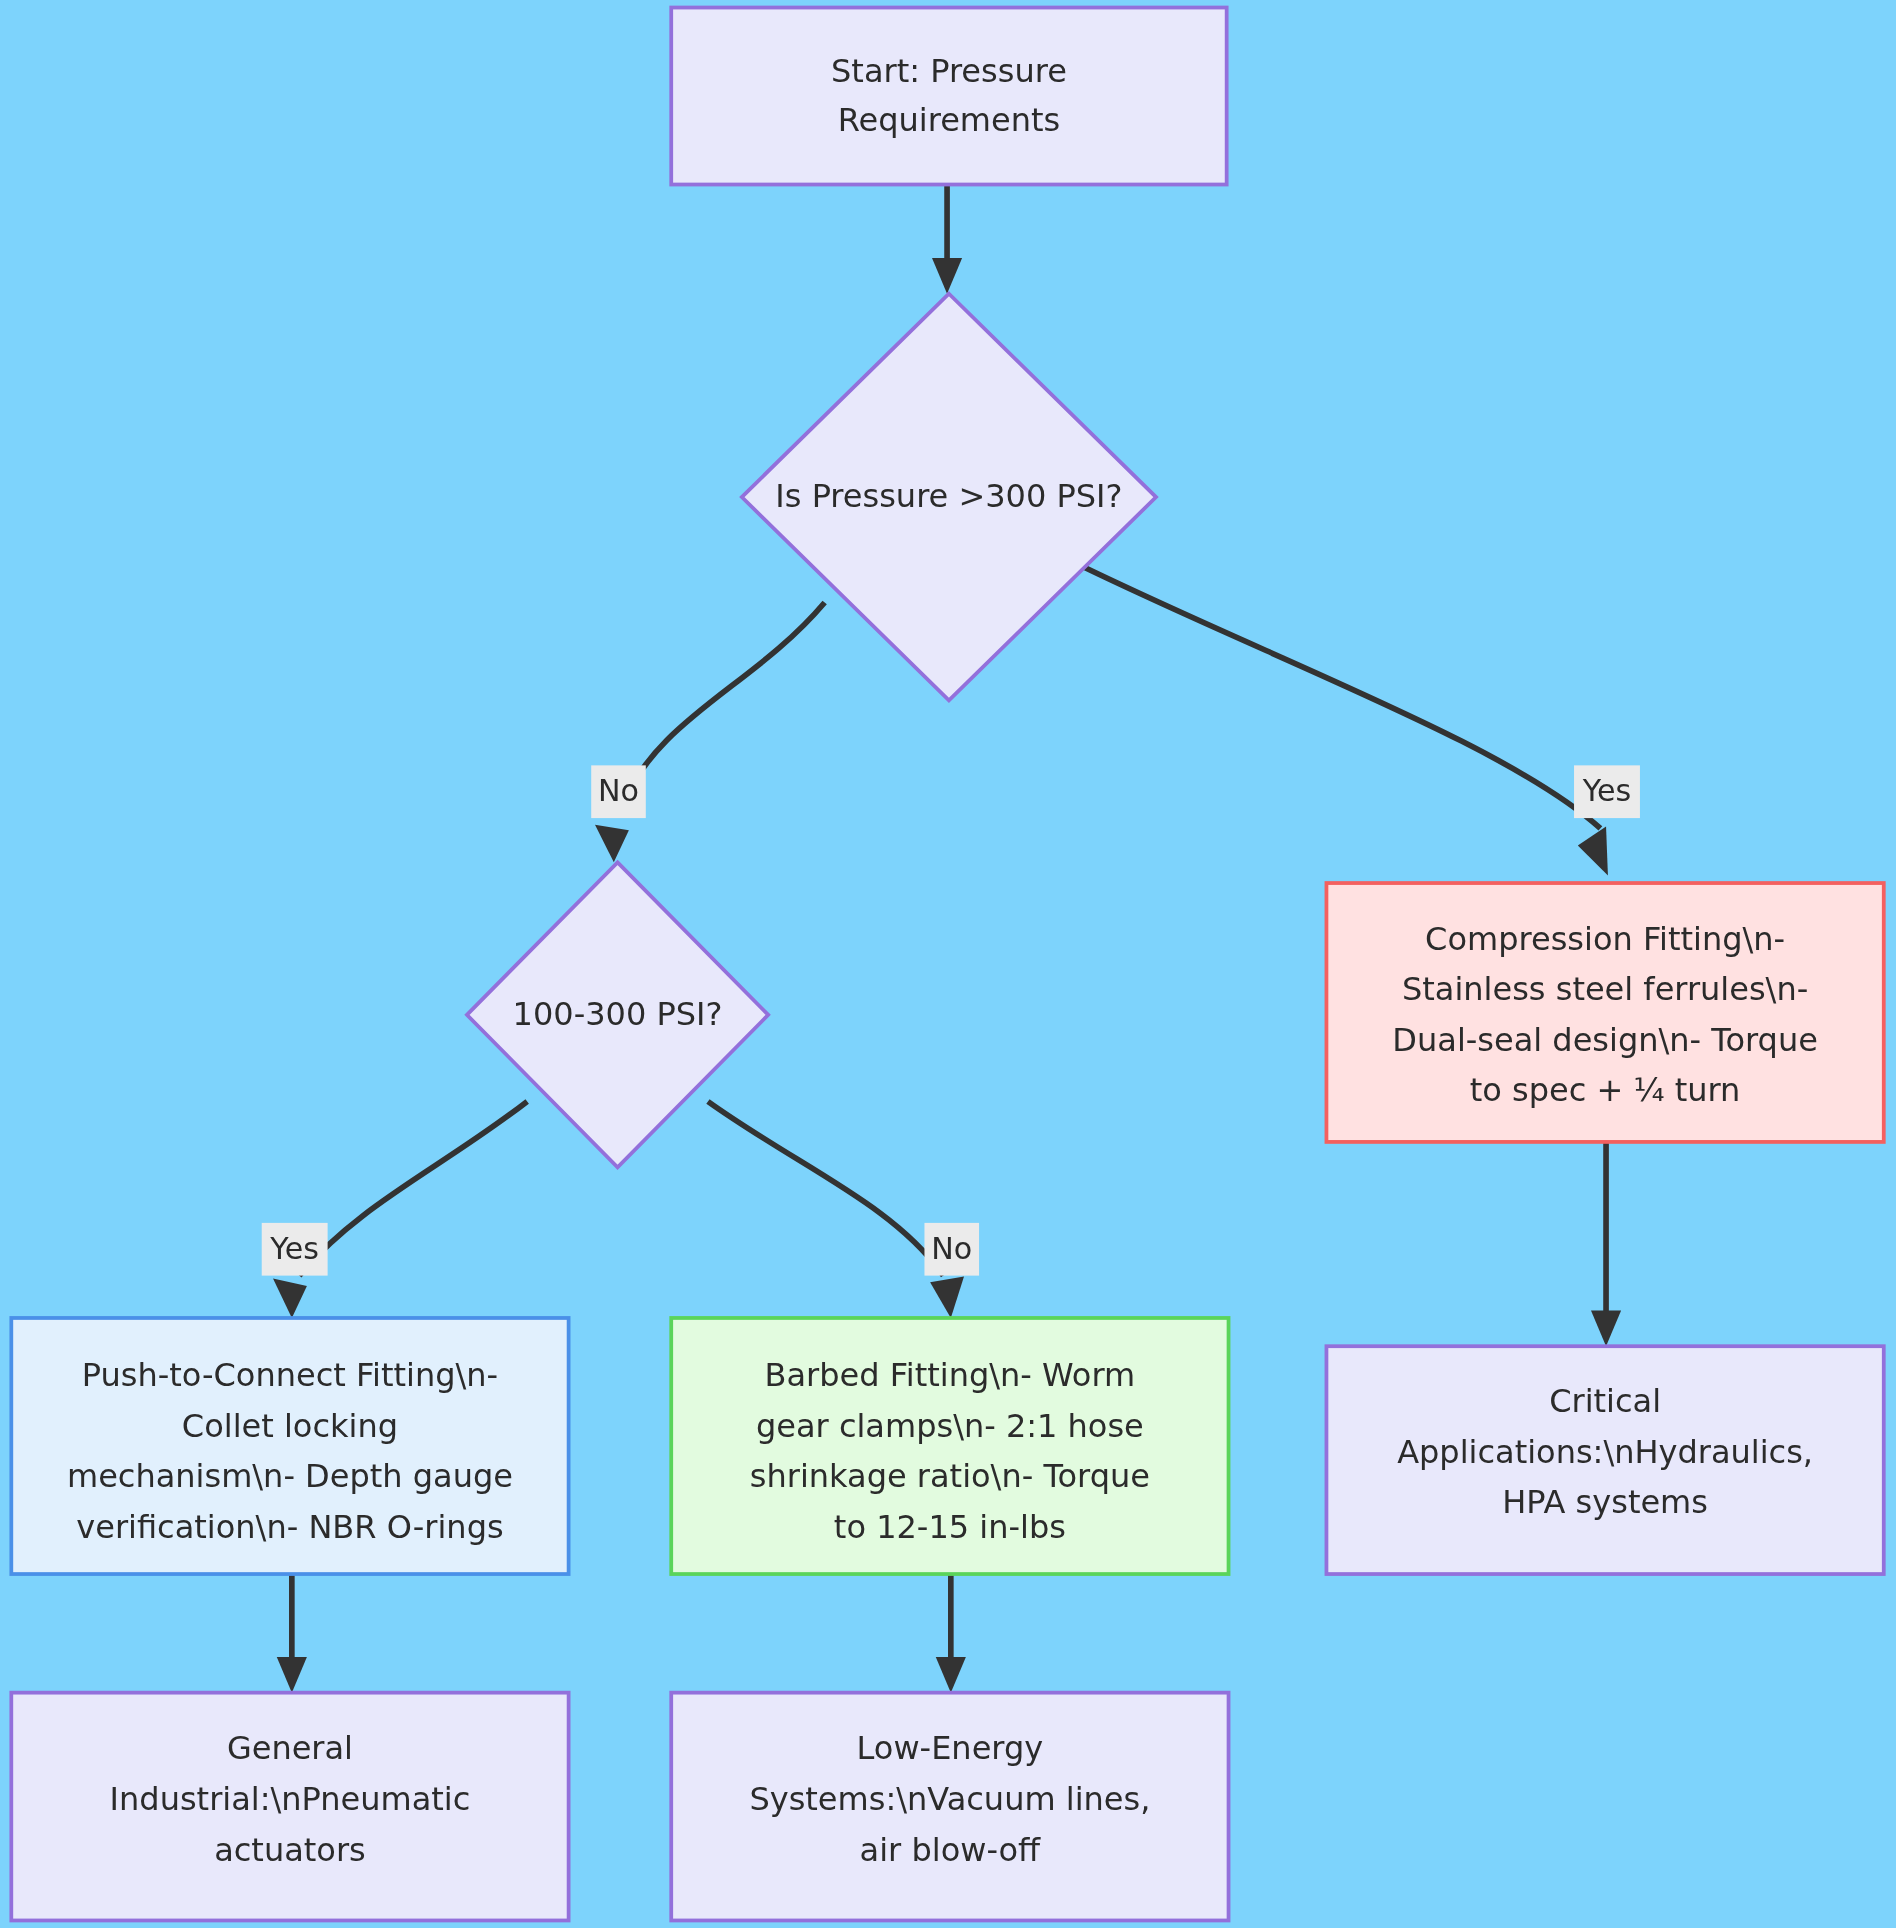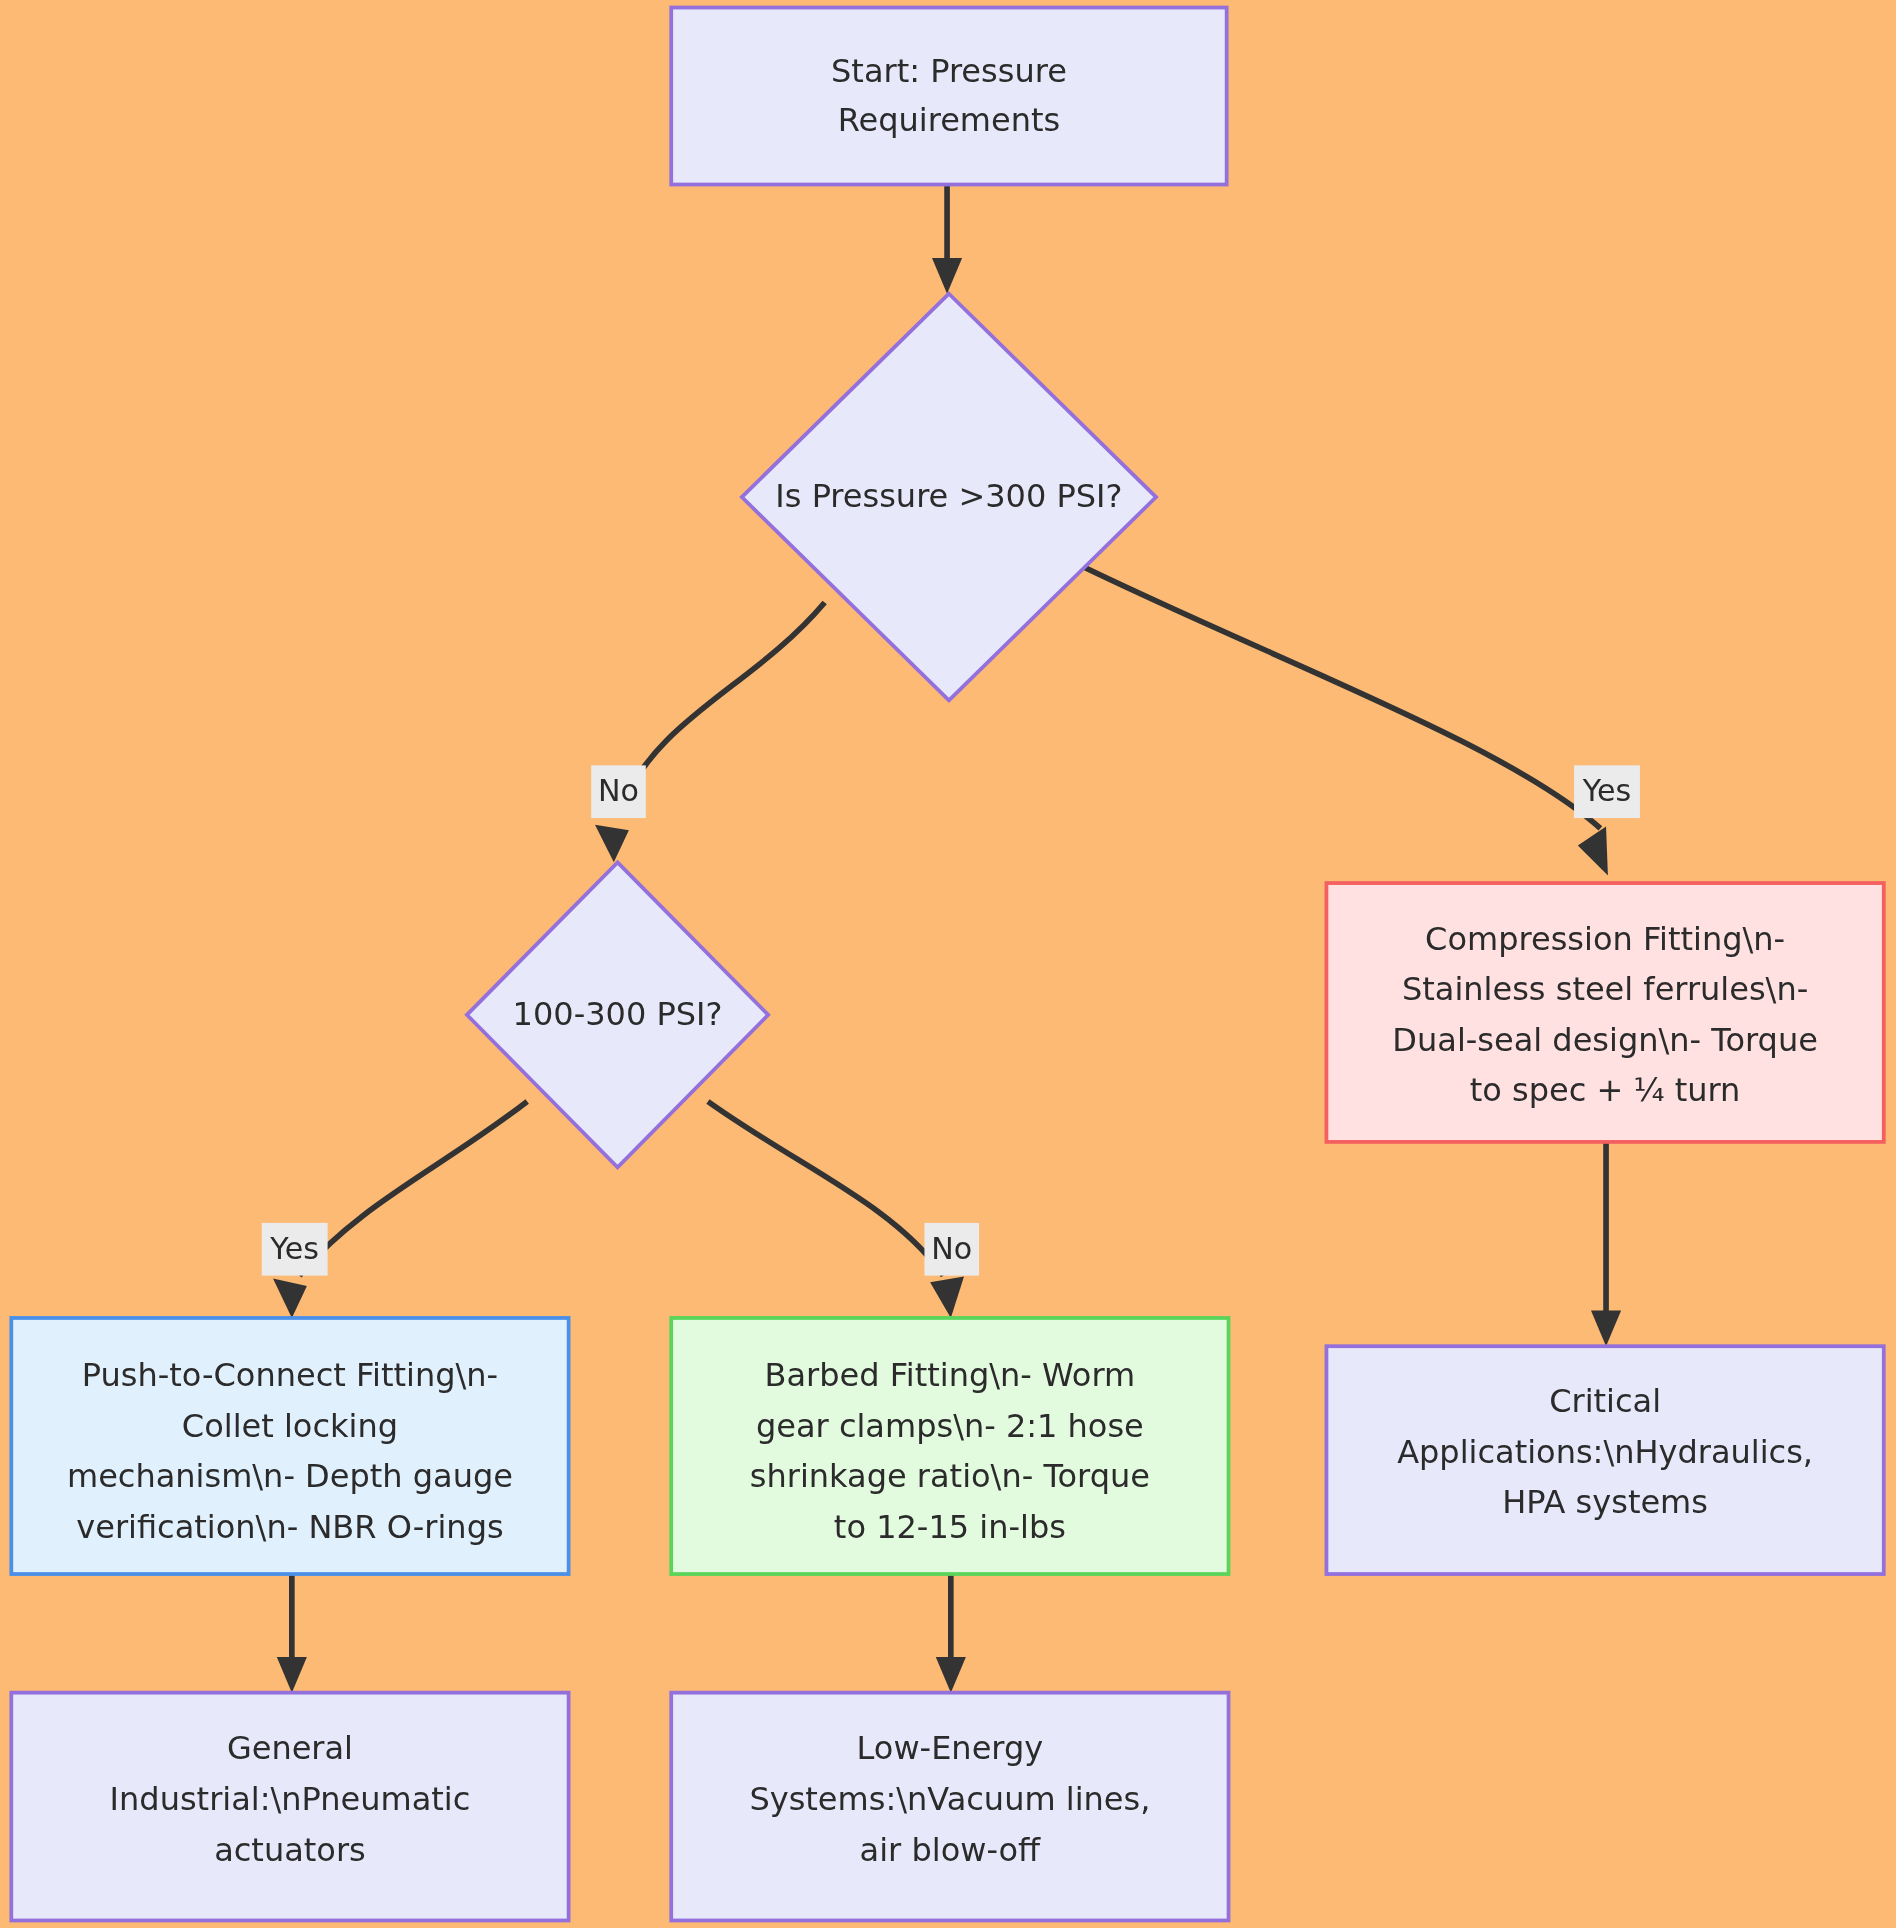--- a/index.html
+++ b/index.html
@@ -4,21 +4,21 @@
 <style>
   html, body {
     margin: 0;
     padding: 0;
     background: #8d6784;
   }
   #diagram-root {
     position: relative;
     width: 1896px;
     height: 1928px;
-    background: #fdba74;
+    background: #7dd3fc;
     font-family: "DejaVu Sans", "Liberation Sans", sans-serif;
     overflow: hidden;
   }
   svg#flow {
     position: absolute;
     inset: 0;
     width: 1896px;
     height: 1928px;
     display: block;
   }

